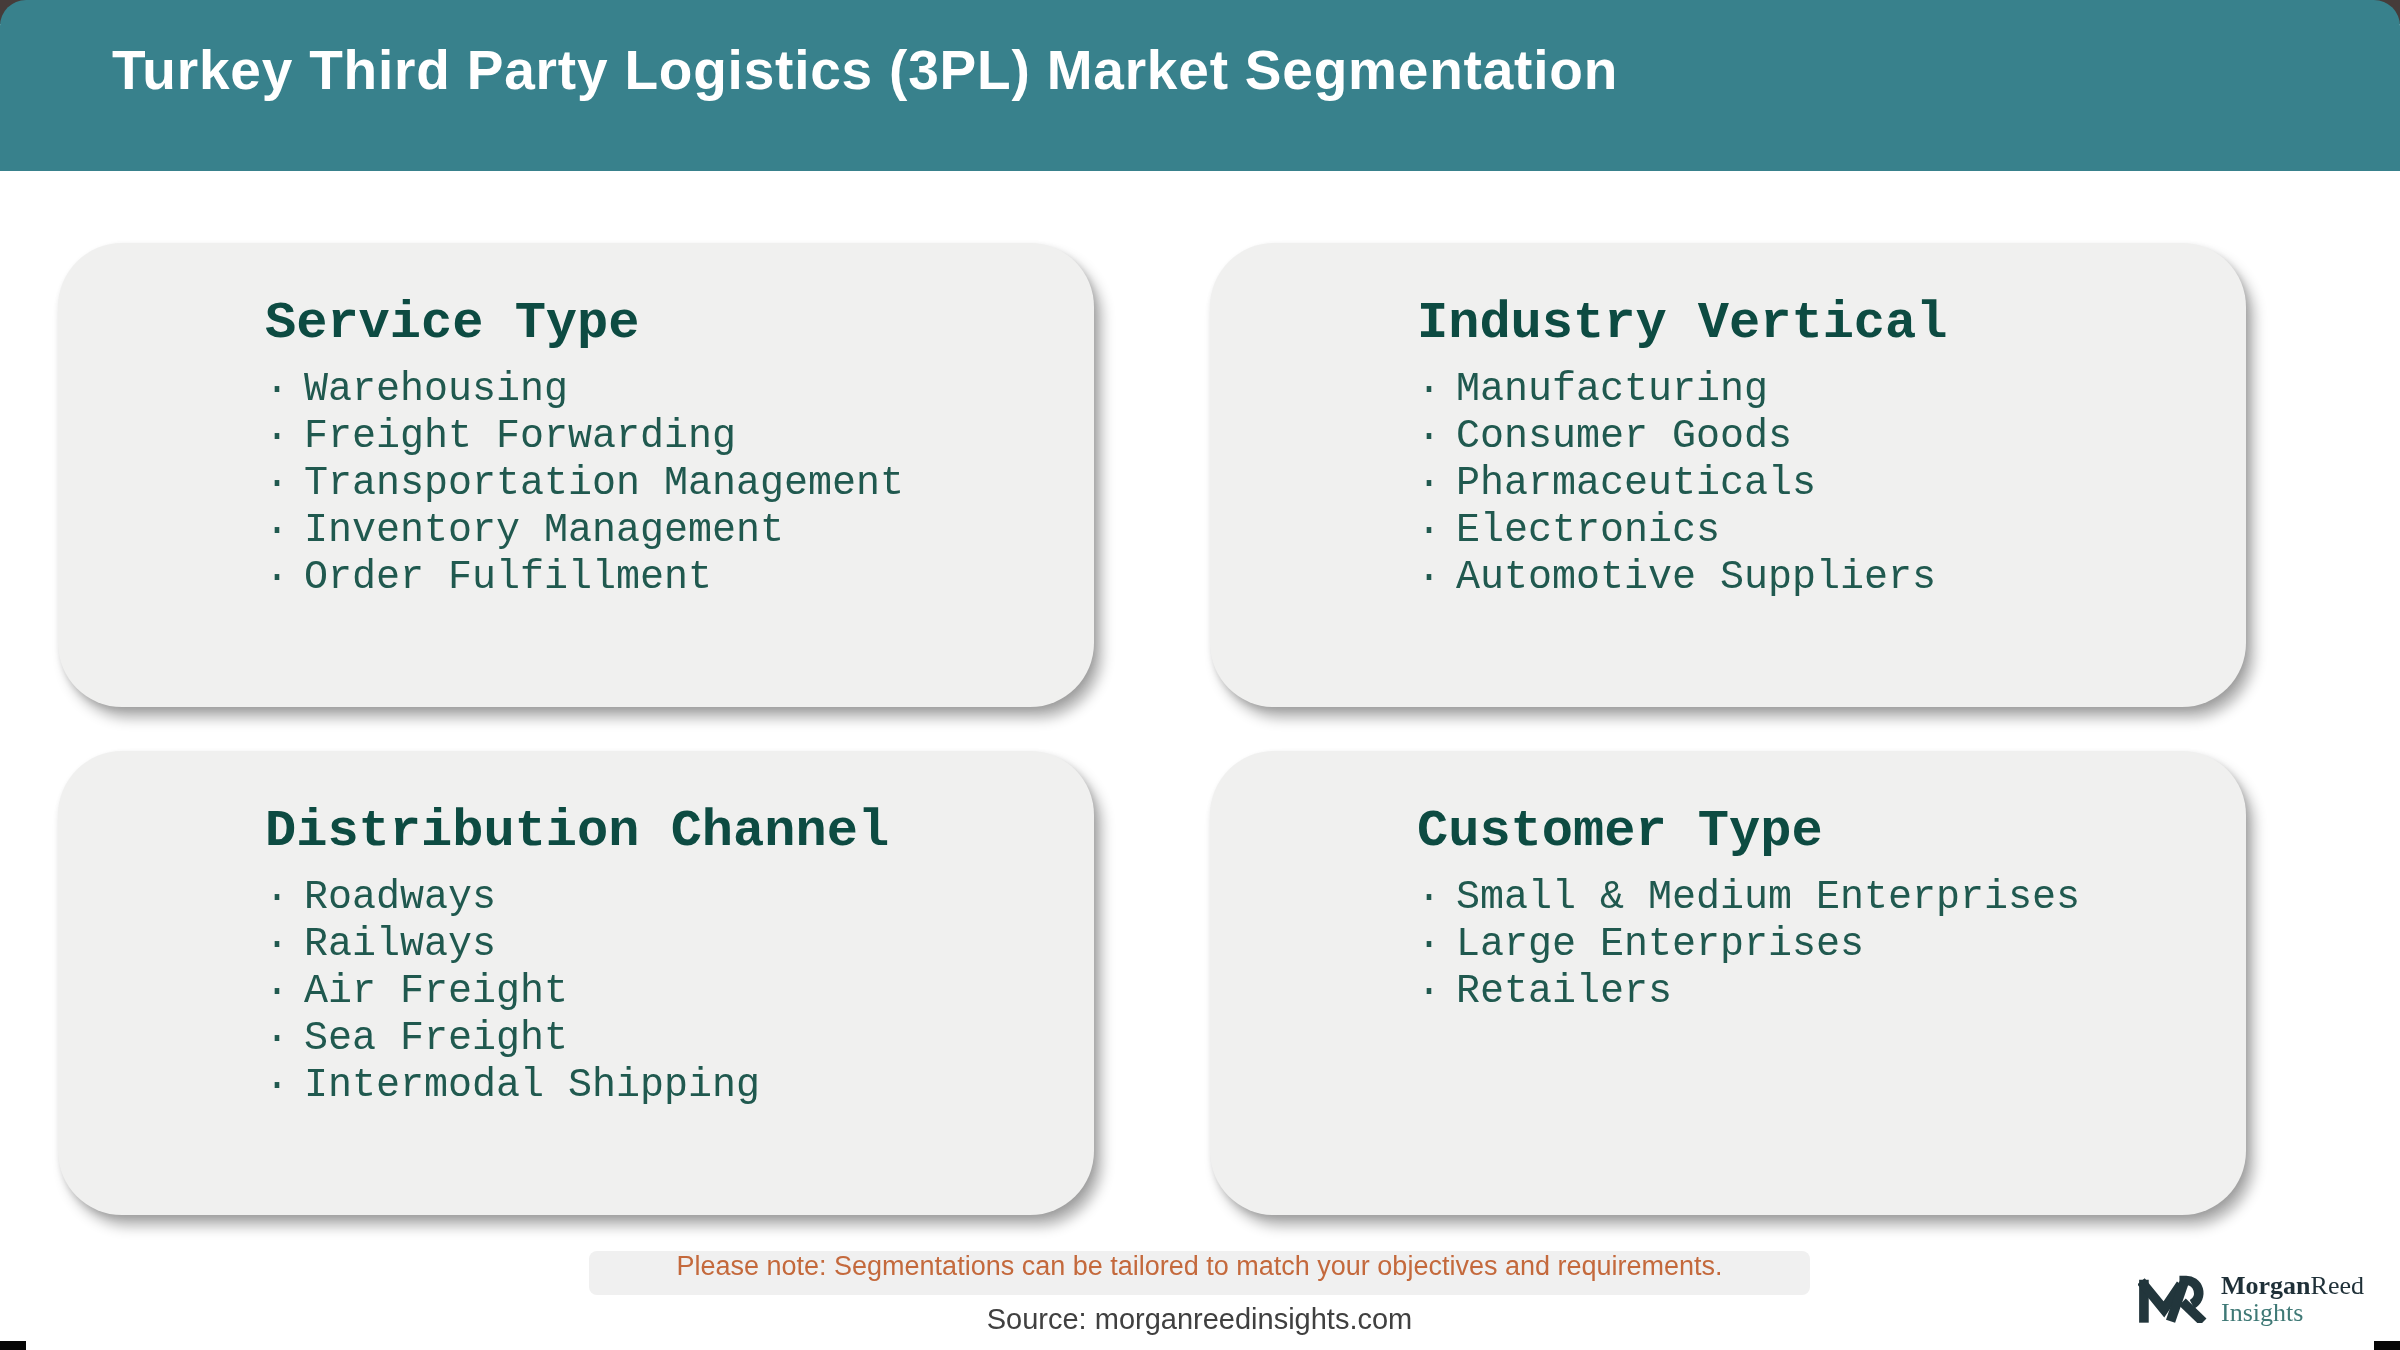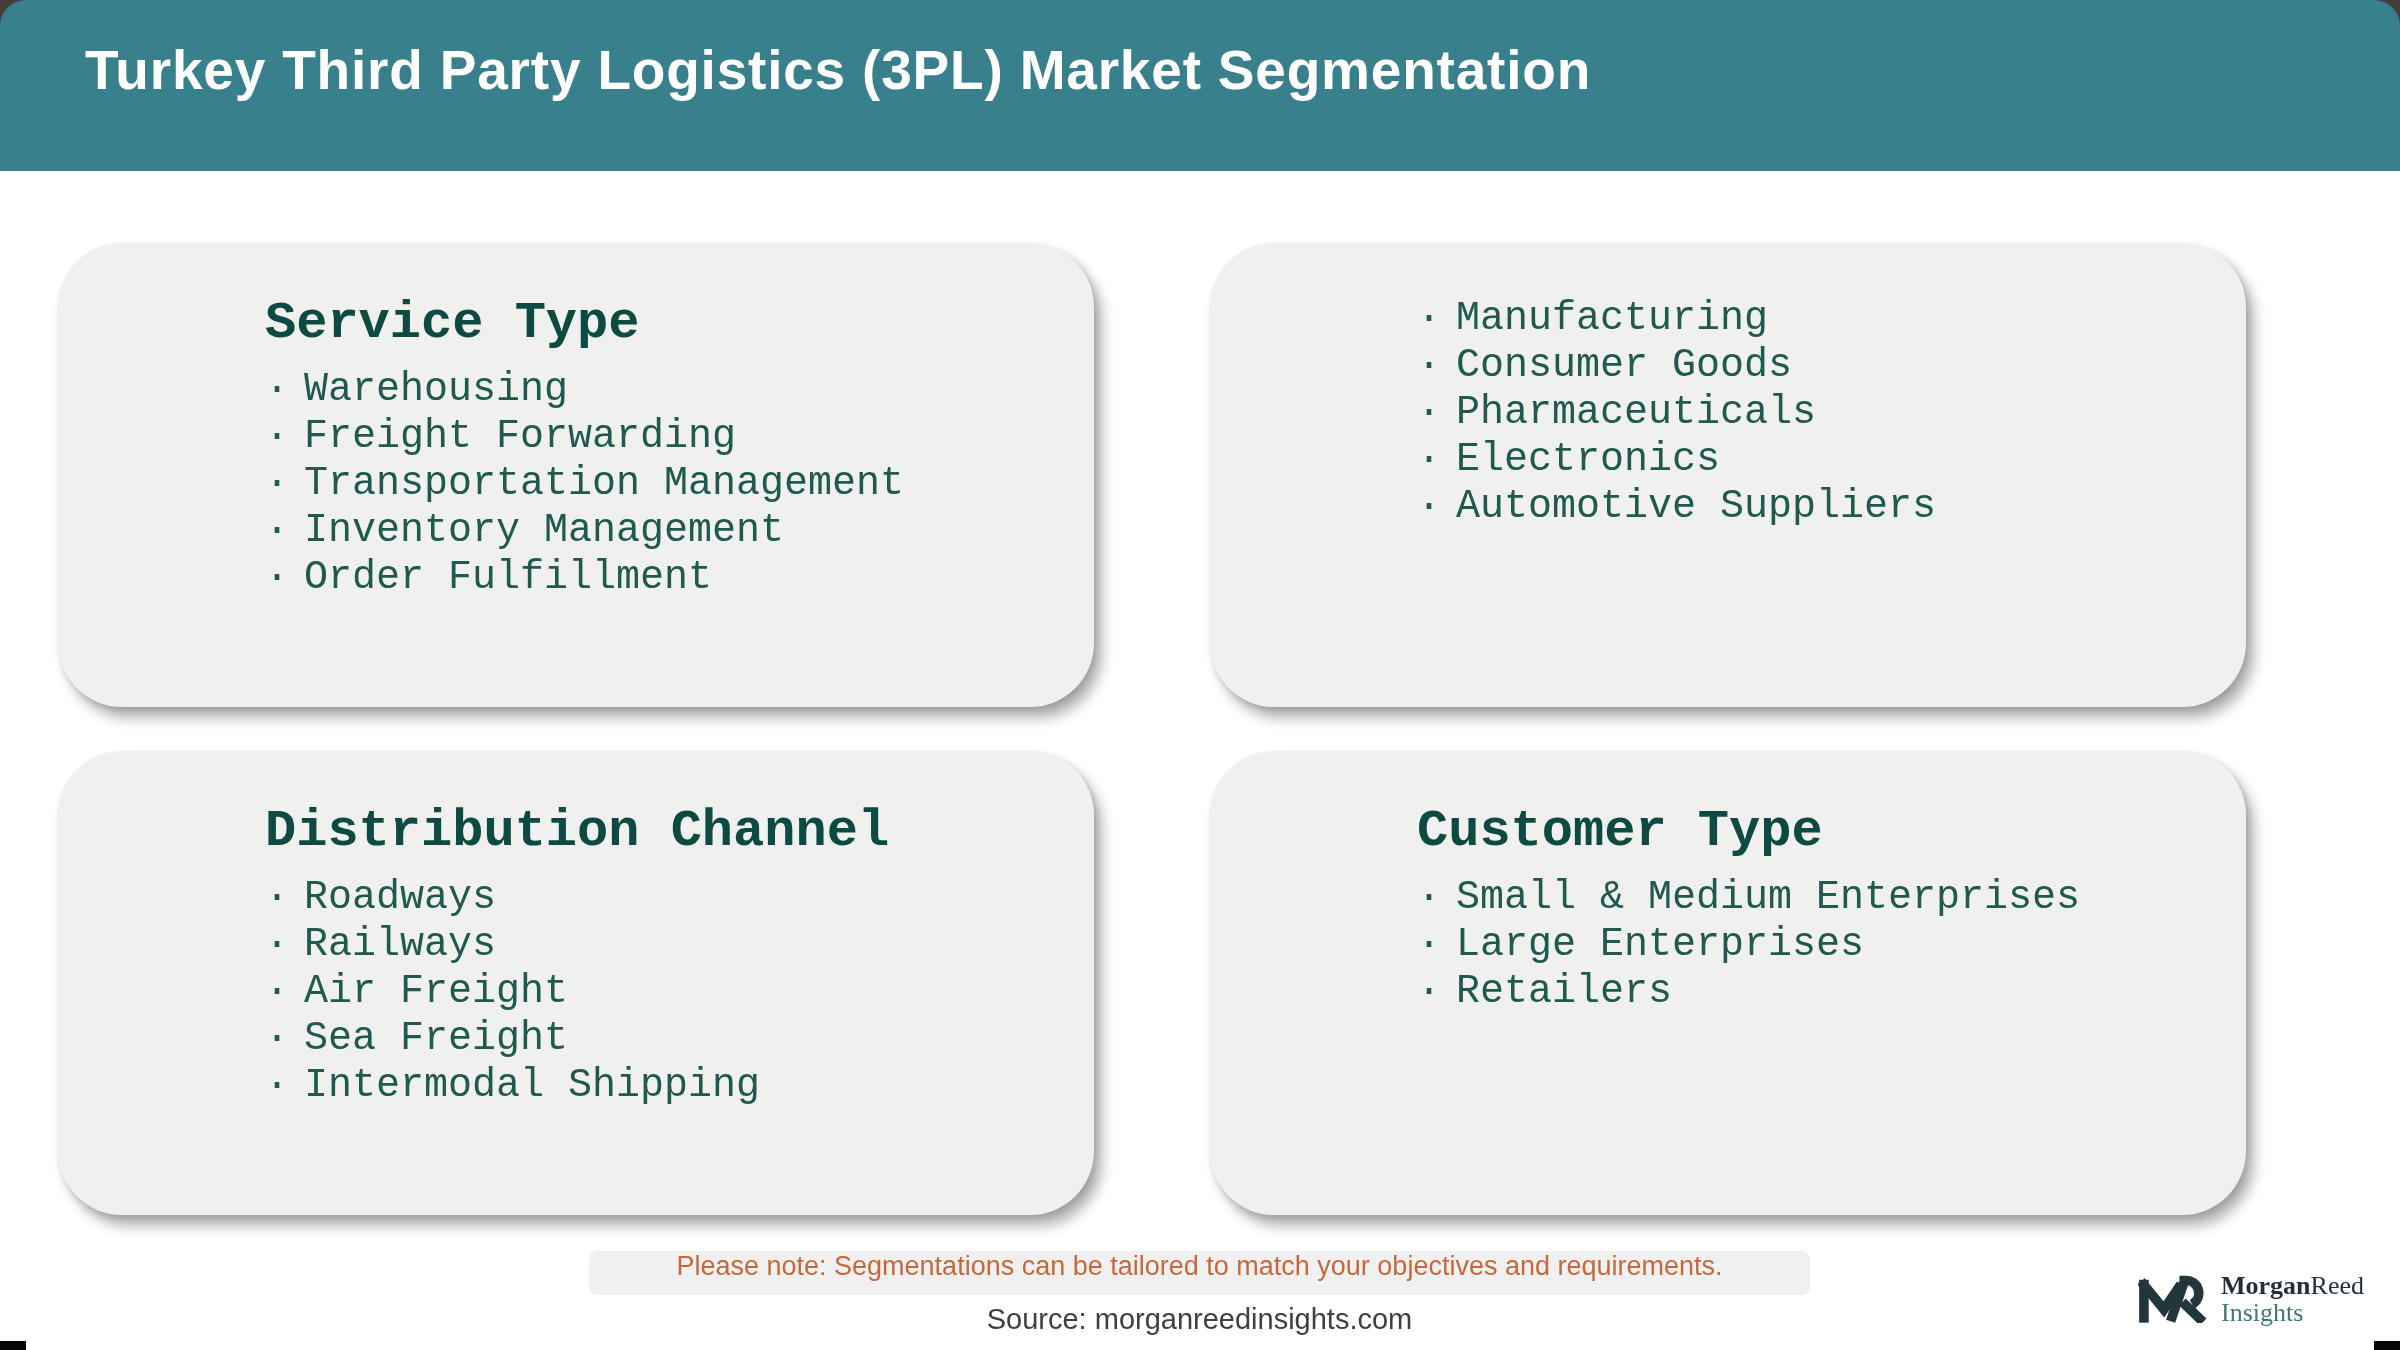--- a/index.html
+++ b/index.html
@@ -25,21 +25,21 @@
   }
   .edge-mark.bl { left: 0; }
   .edge-mark.br { right: 0; }
 
   
   .header {
     position: absolute; left: 0; top: 0; width: 2400px; height: 171px;
     background: #38818c;
     border-radius: 26px 26px 0 0;
     box-sizing: border-box;
-    padding: 38px 0 0 85px;
+    padding: 38px 0 0 112px;
     z-index: 1;
   }
   .header h1 {
     margin: 0;
     font-size: 55px;
     font-weight: 700;
     letter-spacing: 0.8px;
     color: #ffffff;
   }
 
@@ -141,20 +141,21 @@
     <h2>Service Type</h2>
     <ul>
         <li><span class="bullet">·</span><span>Warehousing</span></li>
         <li><span class="bullet">·</span><span>Freight Forwarding</span></li>
         <li><span class="bullet">·</span><span>Transportation Management</span></li>
         <li><span class="bullet">·</span><span>Inventory Management</span></li>
         <li><span class="bullet">·</span><span>Order Fulfillment</span></li>
       </ul>
   </section>
   <section class="card">
+    <h2>Industry Vertical</h2>
     <ul>
         <li><span class="bullet">·</span><span>Manufacturing</span></li>
         <li><span class="bullet">·</span><span>Consumer Goods</span></li>
         <li><span class="bullet">·</span><span>Pharmaceuticals</span></li>
         <li><span class="bullet">·</span><span>Electronics</span></li>
         <li><span class="bullet">·</span><span>Automotive Suppliers</span></li>
       </ul>
   </section>
   <section class="card">
     <h2>Distribution Channel</h2>

